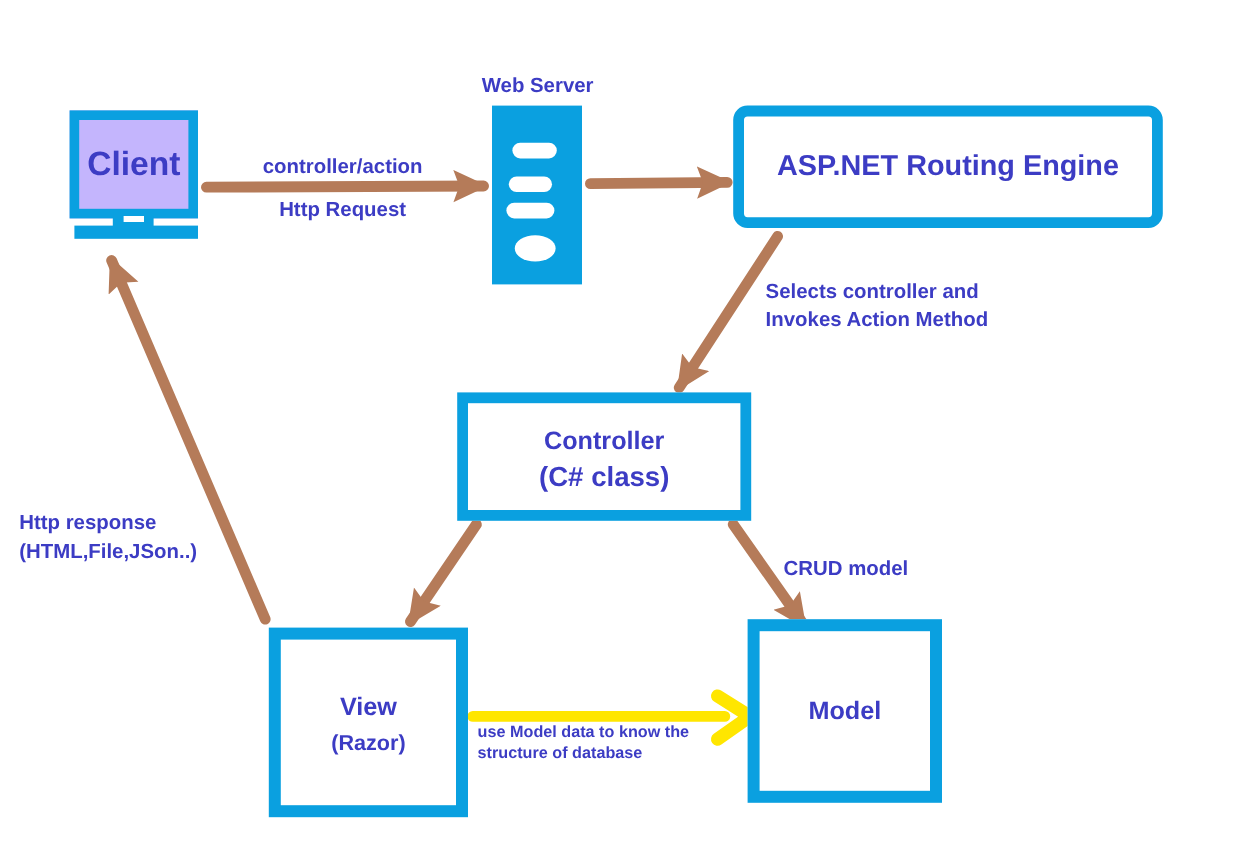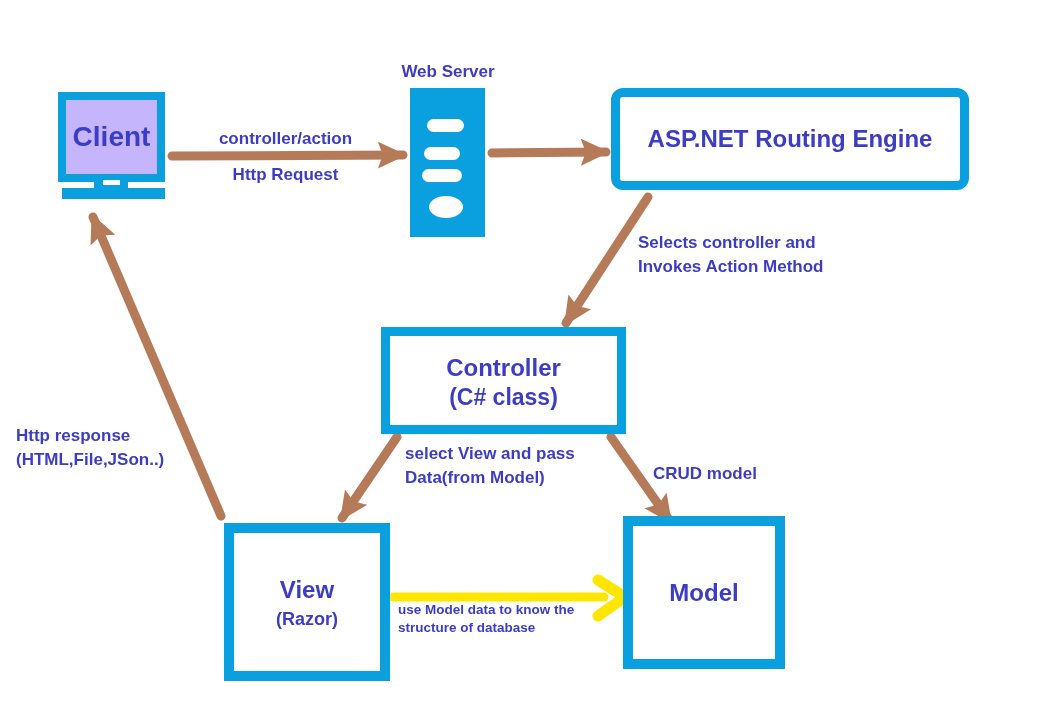--- a/index.html
+++ b/index.html
@@ -19,21 +19,21 @@
   .arrow-line{stroke:var(--arrow-brown);stroke-width:9;stroke-linecap:round;fill:none;}
   .arrow-head-fill{fill:var(--arrow-brown);}
   .yellow-line{stroke:var(--arrow-yellow);stroke-width:9;stroke-linecap:round;fill:none;}
   .yellow-chevron{stroke:var(--arrow-yellow);stroke-width:11;stroke-linecap:round;stroke-linejoin:round;fill:none;}
 
   .box{
     position:absolute;z-index:2;background:#fff;border:9px solid var(--cyan);
     display:flex;flex-direction:column;align-items:center;justify-content:center;
     color:var(--label-blue);font-weight:700;text-align:center;box-sizing:border-box;
   }
-  .box .title{font-size:24px;line-height:30px;}
+  .box .title{font-size:21px;line-height:30px;}
   .box .subtitle{font-size:23px;line-height:22px;margin-top:3px;}
   .routing-box{left:611px;top:88px;width:358px;height:102px;border-radius:12px;}
   .routing-box .title{font-size:24px;}
   .controller-box{left:381px;top:327px;width:245px;height:107px;}
   .view-box{left:224px;top:523px;width:166px;height:158px;border-width:10px;}
   .view-box .subtitle{font-size:18px;}
   .model-box{left:623px;top:516px;width:162px;height:153px;border-width:10px;}
 
   
   .client{position:absolute;left:58px;top:92px;width:110px;height:108px;z-index:2;}
@@ -130,24 +130,20 @@
   <div class="edge-label lbl-routing">
     <div>Selects controller and</div>
     <div>Invokes Action Method</div>
   </div>
 
   <div class="edge-label lbl-response">
     <div>Http response</div>
     <div>(HTML,File,JSon..)</div>
   </div>
 
-  <div class="edge-label lbl-selectview">
-    <div>select View and pass</div>
-    <div>Data(from Model)</div>
-  </div>
 
   <div class="edge-label lbl-crud">CRUD model</div>
 
   <div class="edge-label lbl-modeldata">
     <div>use Model data to know the</div>
     <div>structure of database</div>
   </div>
 
 </div>
 

